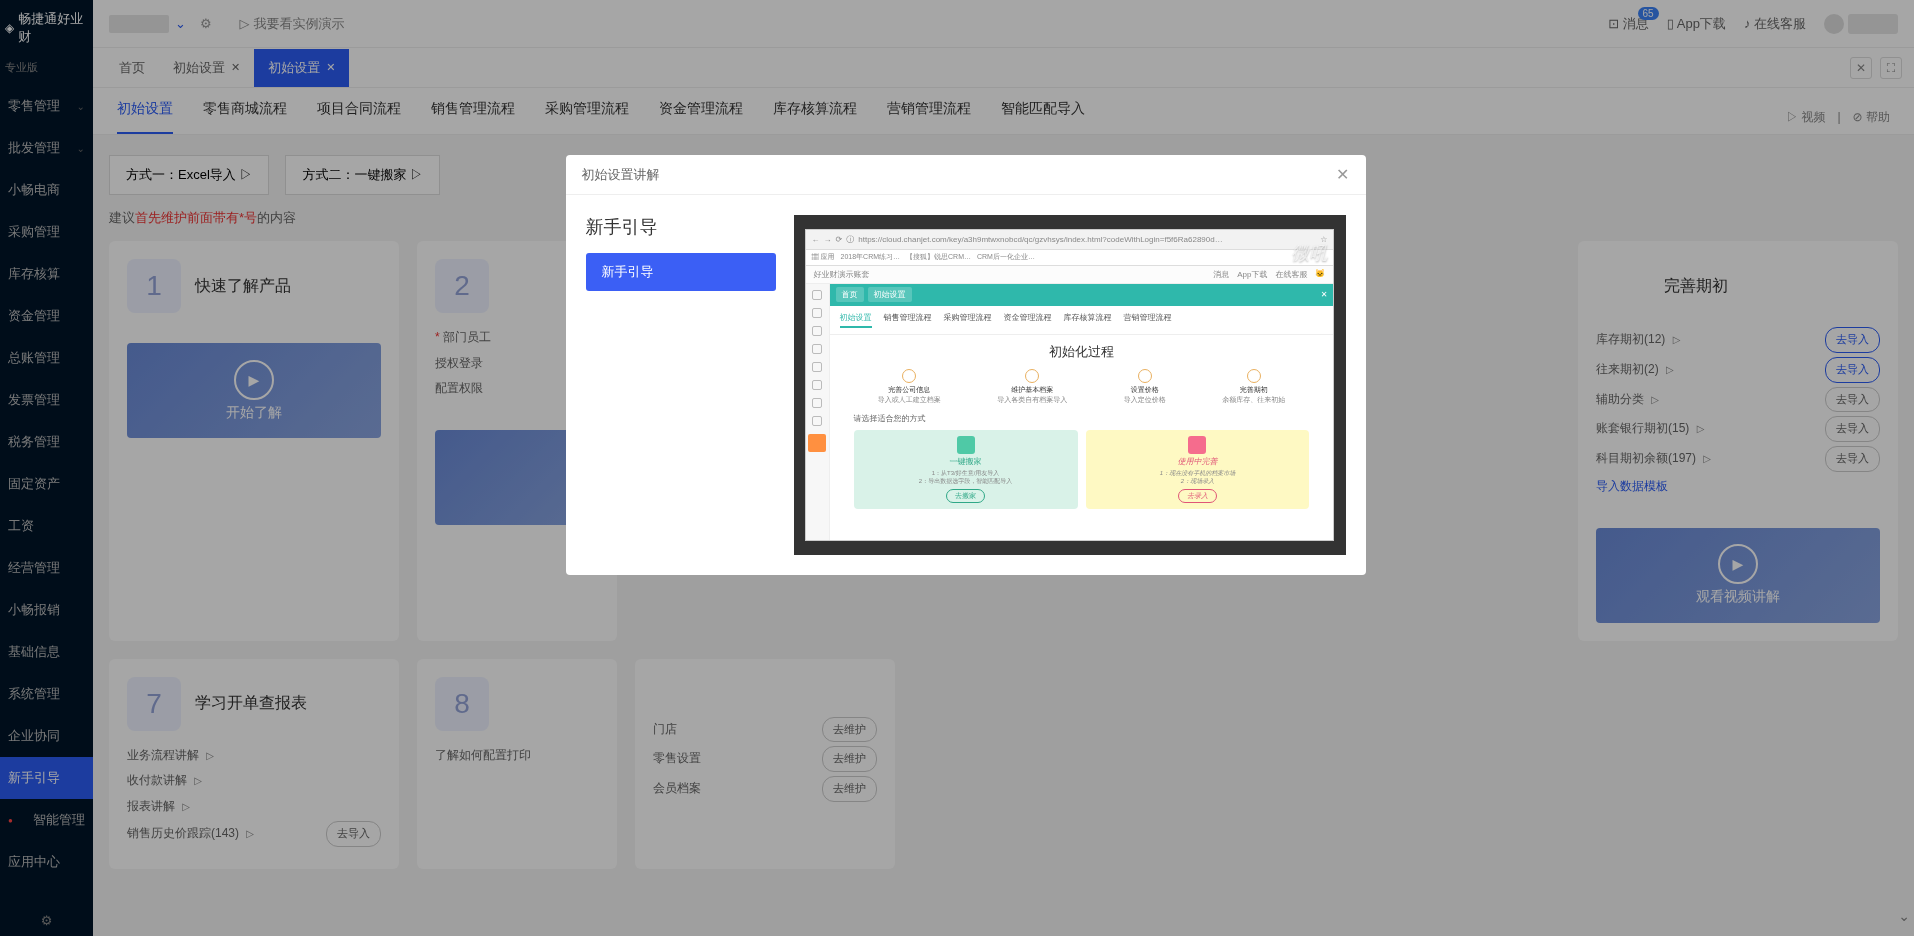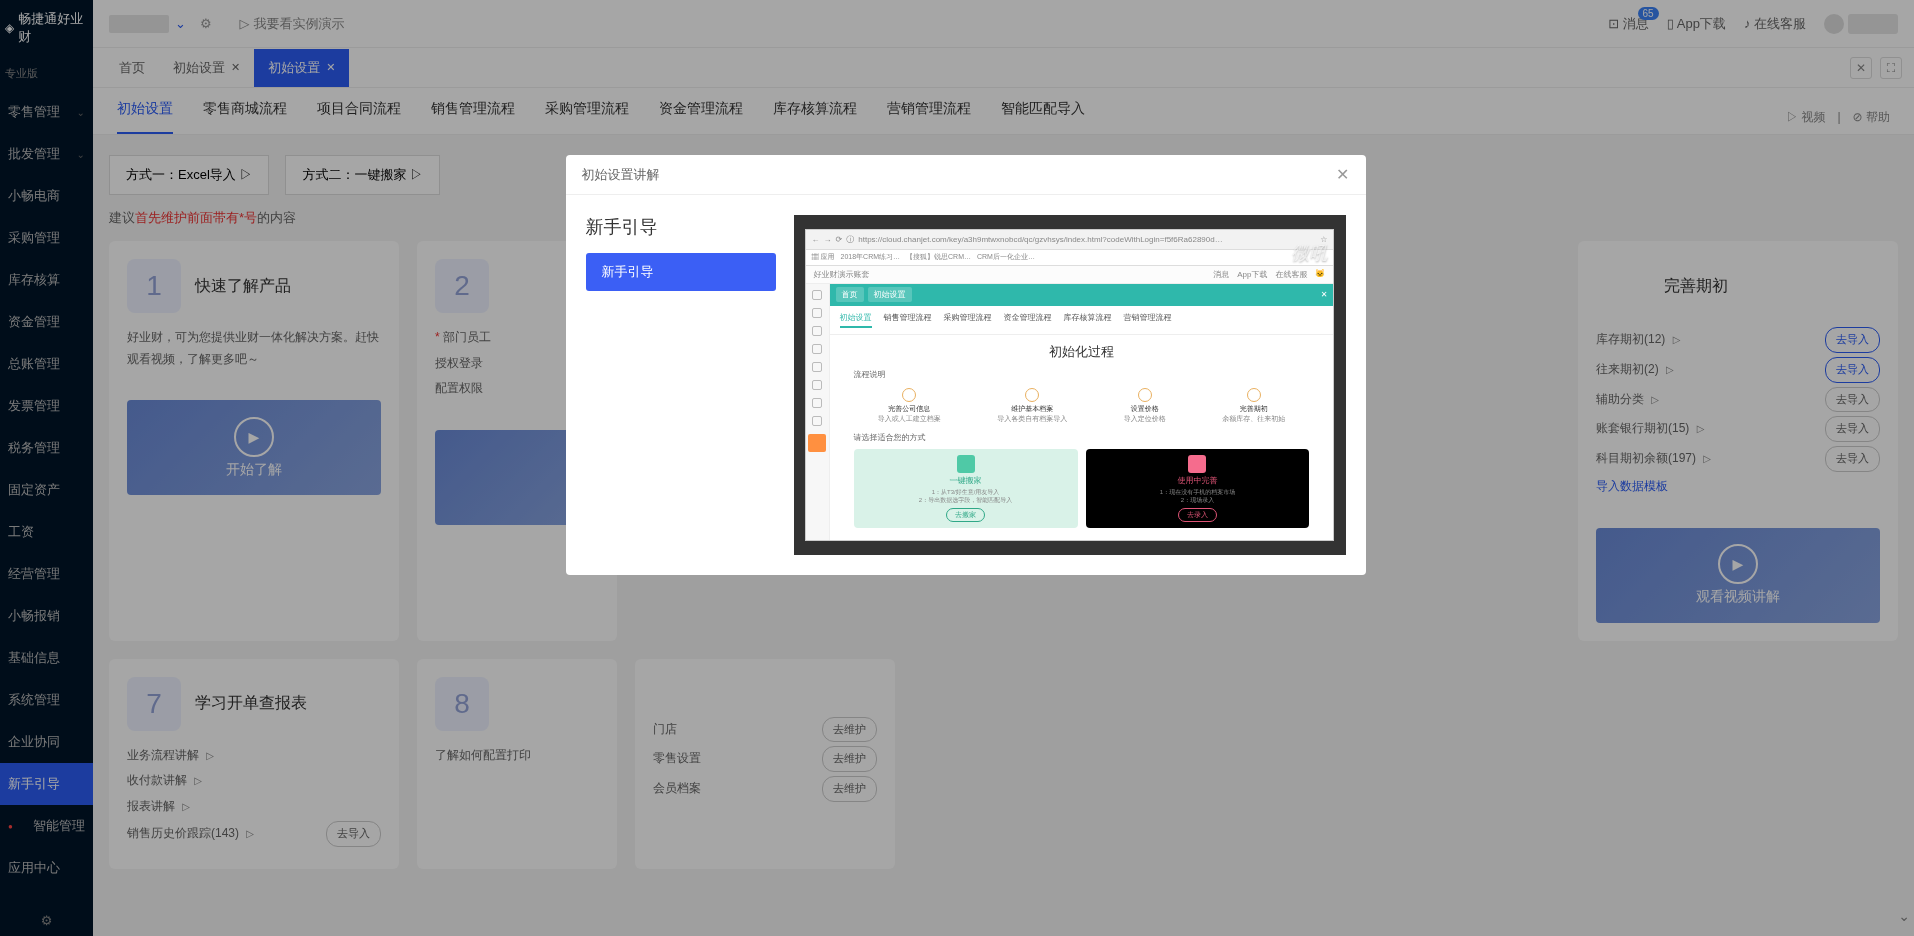--- a/index.html
+++ b/index.html
@@ -3,21 +3,21 @@
   <meta charset="utf-8">
   <style>
     * { margin: 0; padding: 0; box-sizing: border-box; font-family: "Microsoft YaHei", Arial, sans-serif; }
     body { background: #f5f5f5; overflow: hidden; height: 936px; width: 1914px; position: relative; }
     
     
     .sidebar { position: absolute; left: 0; top: 0; width: 93px; height: 100%; background: #001529; color: #bbb; font-size: 13px; }
     .logo-area { padding: 10px 5px; color: #fff; font-size: 12px; }
     .logo-area .logo-top { display: flex; align-items: center; gap: 4px; }
     .logo-area .brand { font-size: 13px; }
-    .logo-area .edition { font-size: 11px; color: #888; margin-top: 20px; }
+    .logo-area .edition { font-size: 11px; color: #888; margin-top: 14px; }
     .sidebar-item { padding: 12px 8px; display: flex; align-items: center; justify-content: space-between; cursor: pointer; }
     .sidebar-item.active { background: #2b5cf5; color: #fff; }
     .sidebar-item .chevron { font-size: 10px; color: #666; }
     .sidebar-footer { position: absolute; bottom: 8px; left: 0; right: 0; text-align: center; color: #888; }
     
     
     .topbar { position: absolute; left: 93px; top: 0; right: 0; height: 48px; background: #fff; border-bottom: 1px solid #eee; display: flex; align-items: center; padding: 0 16px; font-size: 13px; }
     .topbar .org { color: #666; display: flex; align-items: center; gap: 6px; padding-right: 12px; }
     .org-name-blur { background: #e5e5e5; color: #e5e5e5; width: 60px; height: 18px; border-radius: 2px; }
     .topbar .demo-link { color: #888; margin-left: 16px; display: flex; align-items: center; gap: 4px; }
@@ -94,21 +94,21 @@
     .vm-subtabs .vst.a { border-bottom: 2px solid #2fb8ab; color: #2fb8ab; }
     .vm-h { text-align: center; font-size: 13px; color: #333; padding: 8px 0 4px; }
     .vm-steps { display: flex; justify-content: space-around; padding: 4px 20px; }
     .vm-step { text-align: center; font-size: 7px; color: #888; }
     .vm-step .s-ico { width: 14px; height: 14px; border: 1px solid #e9b060; border-radius: 50%; margin: 0 auto 2px; }
     .vm-choose { font-size: 8px; color: #666; padding: 4px 24px; }
     .vm-cards { display: flex; gap: 8px; padding: 2px 24px; }
     .vm-card { flex: 1; border-radius: 4px; padding: 6px 4px; text-align: center; font-size: 7px; }
     .vm-card.c1 { background: #ffe8d9; }
     .vm-card.c2 { background: #d9f2e8; }
-    .vm-card.c3 { background: #000000; }
+    .vm-card.c3 { background: #fef9c3; font-style: italic; }
     .vm-card .c-ico { width: 18px; height: 18px; margin: 0 auto 2px; border-radius: 3px; }
     .vm-card.c1 .c-ico { background: #ff9b5e; }
     .vm-card.c2 .c-ico { background: #4fc9a6; }
     .vm-card.c3 .c-ico { background: #f56c8d; }
     .vm-card .c-title { font-size: 8px; margin-bottom: 2px; }
     .vm-card.c1 .c-title { color: #e87b3c; }
     .vm-card.c2 .c-title { color: #2fa887; }
     .vm-card.c3 .c-title { color: #e05577; }
     .vm-card .c-desc { font-size: 6px; color: #888; line-height: 1.4; }
     .vm-card .c-btn { margin-top: 4px; display: inline-block; border: 1px solid; padding: 1px 8px; border-radius: 8px; font-size: 7px; }
@@ -267,21 +267,20 @@
       <span>建议</span><span class="hl">首先维护前面带有*号</span><span>的内容</span>
     </div>
 
     <div class="cards">
 
       <div class="card">
         <div class="card-head">
           <div class="card-num">1</div>
           <div class="card-title">快速了解产品</div>
         </div>
-        <div class="card-body">好业财，可为您提供业财一体化解决方案。赶快观看视频，了解更多吧～</div>
         <div class="video-thumb">
           <div class="vcol">
               <div class="play-circle">▶</div>
               <span>开始了解</span>
             </div>
         </div>
       </div>
 
       <div class="card" style="width:200px">
         <div class="card-head">
@@ -449,21 +448,20 @@
               </div>
               <div class="vm-subtabs" id="vm-subtabs">
                   <span class="vst a">初始设置</span>
                   <span class="vst">销售管理流程</span>
                   <span class="vst">采购管理流程</span>
                   <span class="vst">资金管理流程</span>
                   <span class="vst">库存核算流程</span>
                   <span class="vst">营销管理流程</span>
                 </div>
               <div class="vm-h">初始化过程</div>
-              <div class="vm-choose">流程说明</div>
               <div class="vm-steps" id="vm-steps">
                   <div class="vm-step">
                     <div class="s-ico"></div>
                     <div style="color:#333">完善公司信息</div>
                     <div>导入或人工建立档案</div>
                   </div>
                   <div class="vm-step">
                     <div class="s-ico"></div>
                     <div style="color:#333">维护基本档案</div>
                     <div>导入各类自有档案导入</div>

